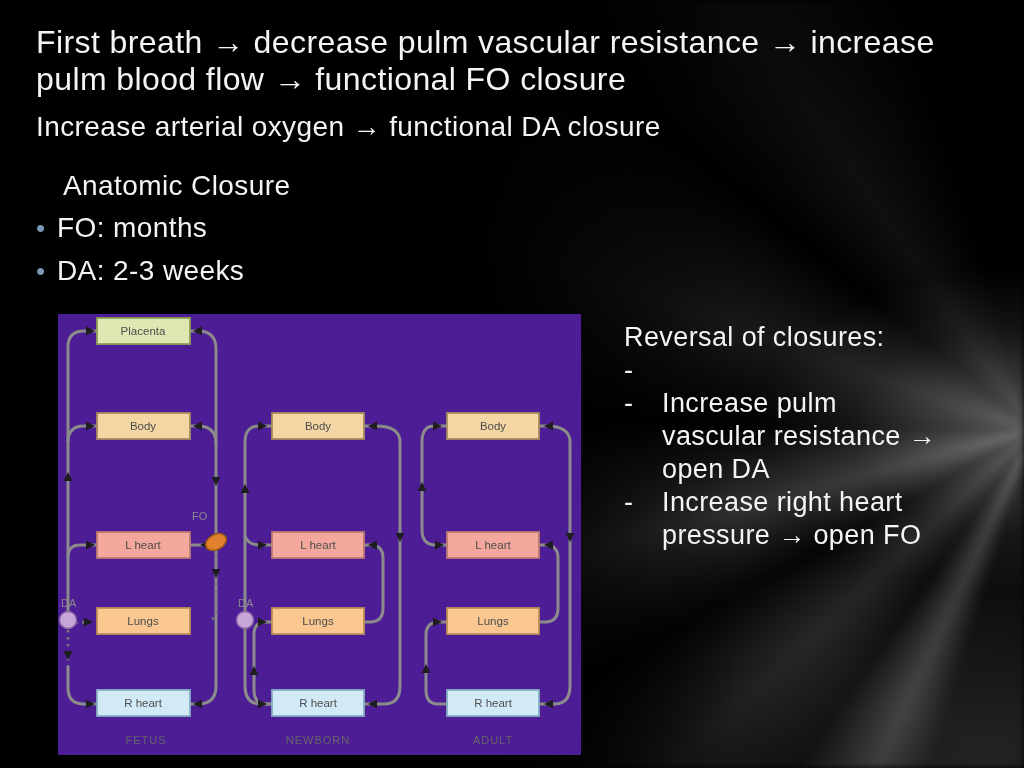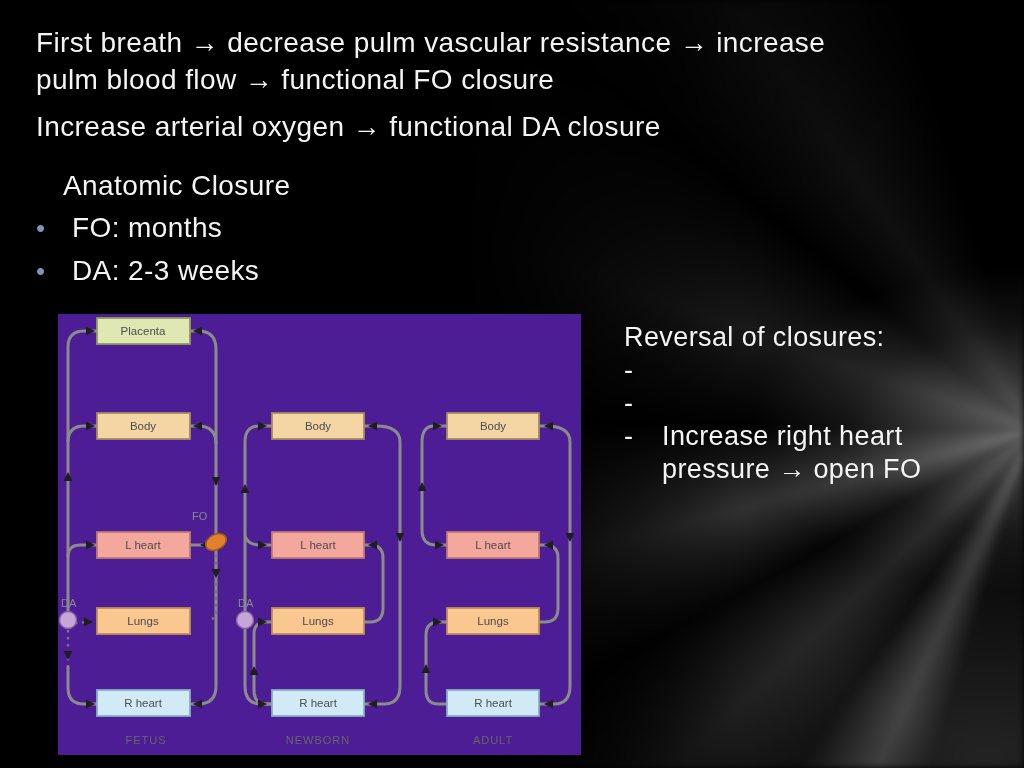--- a/index.html
+++ b/index.html
@@ -23,27 +23,27 @@
         rgba(0,0,0,0) 146deg,
         rgba(0,0,0,0) 360deg),
       radial-gradient(55% 50% at 96% 100%, rgba(115,115,115,0.32), rgba(0,0,0,0) 72%);
   }
   .bg::after{content:"";position:absolute;inset:0;
     background:
       linear-gradient(90deg,#000 0%,#000 45%,rgba(0,0,0,0) 72%),
       radial-gradient(80% 115% at 100% 56%, rgba(0,0,0,0) 35%, rgba(0,0,0,0.55) 70%, rgba(0,0,0,0.92) 100%);
   }
   .txt{position:absolute;white-space:pre-line;letter-spacing:0.4px;}
-  .para1{left:36px;top:24px;width:900px;font-size:28px;line-height:37px;}
+  .para1{left:36px;top:24px;width:900px;font-size:32px;line-height:37px;}
   .para2{left:36px;top:108px;width:900px;font-size:28px;line-height:37px;}
   .anatomic{left:36px;top:168px;font-size:28px;line-height:36px;margin-left:27px;}
   .bullets{position:absolute;left:36px;top:208px;}
   .bullet-row{display:flex;align-items:flex-start;height:43px;}
   .bullet-dot{width:21px;font-size:26px;line-height:40px;}
-  .bullet-label{font-size:28px;line-height:40px;letter-spacing:0.4px;margin-left:15px;}
+  .bullet-label{font-size:28px;line-height:40px;letter-spacing:0.4px;}
   .reversal{position:absolute;left:624px;top:320px;width:356px;}
   .rev-heading{font-size:27px;line-height:34px;letter-spacing:0.4px;}
   .rev-item{display:flex;align-items:flex-start;}
   .rev-dash{width:38px;flex:0 0 38px;font-size:27px;line-height:33px;}
   .rev-text{font-size:27px;line-height:33px;white-space:pre-line;letter-spacing:0.4px;}
   .figure{position:absolute;left:58px;top:314px;width:523px;height:441px;background:#4c1d95;}
   svg text{font-family:"Liberation Sans",sans-serif;}
   .boxlabel{font-size:11.5px;fill:#4d4d4d;}
   .caption{font-size:11px;fill:#666;letter-spacing:1px;}
   .shuntlabel{font-size:11px;fill:#8a8a8a;}
@@ -70,20 +70,23 @@
     </div>
   </div>
 
   <div class="reversal">
     <div class="rev-heading">Reversal of closures:</div>
     <div class="rev-item">
       <span class="rev-dash">-</span>
     </div>
     <div class="rev-item">
       <span class="rev-dash">-</span>
+      <span class="rev-text">Increase pulm
+vascular resistance →
+open DA</span>
     </div>
     <div class="rev-item">
       <span class="rev-dash">-</span>
       <span class="rev-text">Increase right heart
 pressure → open FO</span>
     </div>
   </div>
 
   <div class="figure">
     <svg viewBox="0 0 523 441" width="523" height="441">

